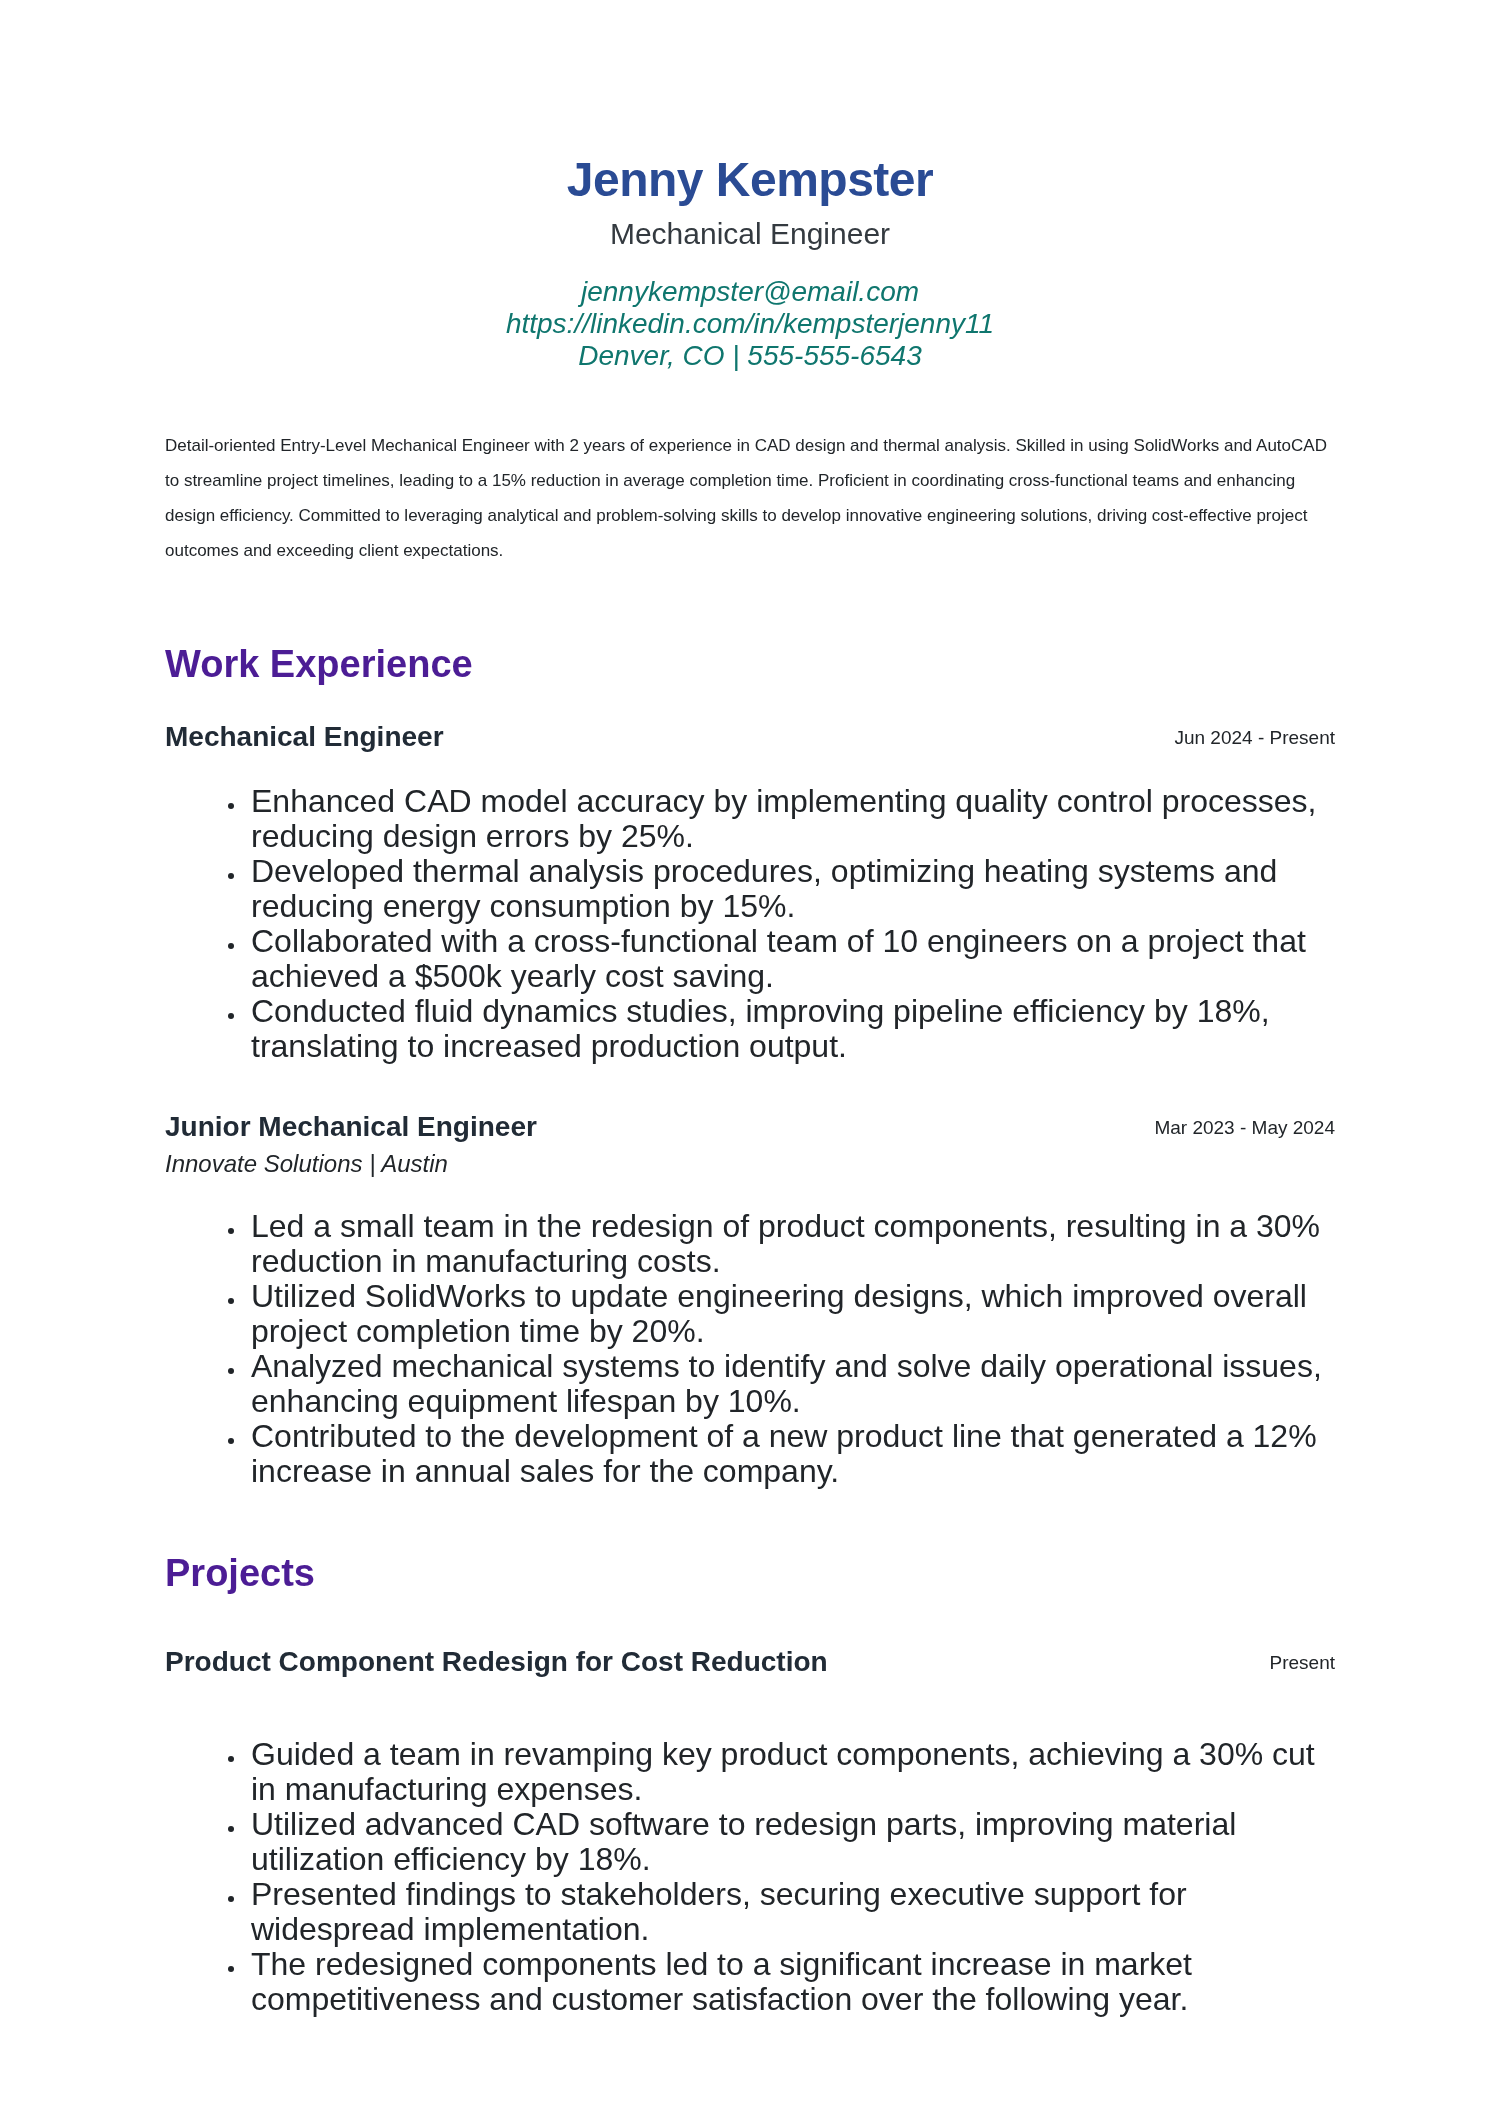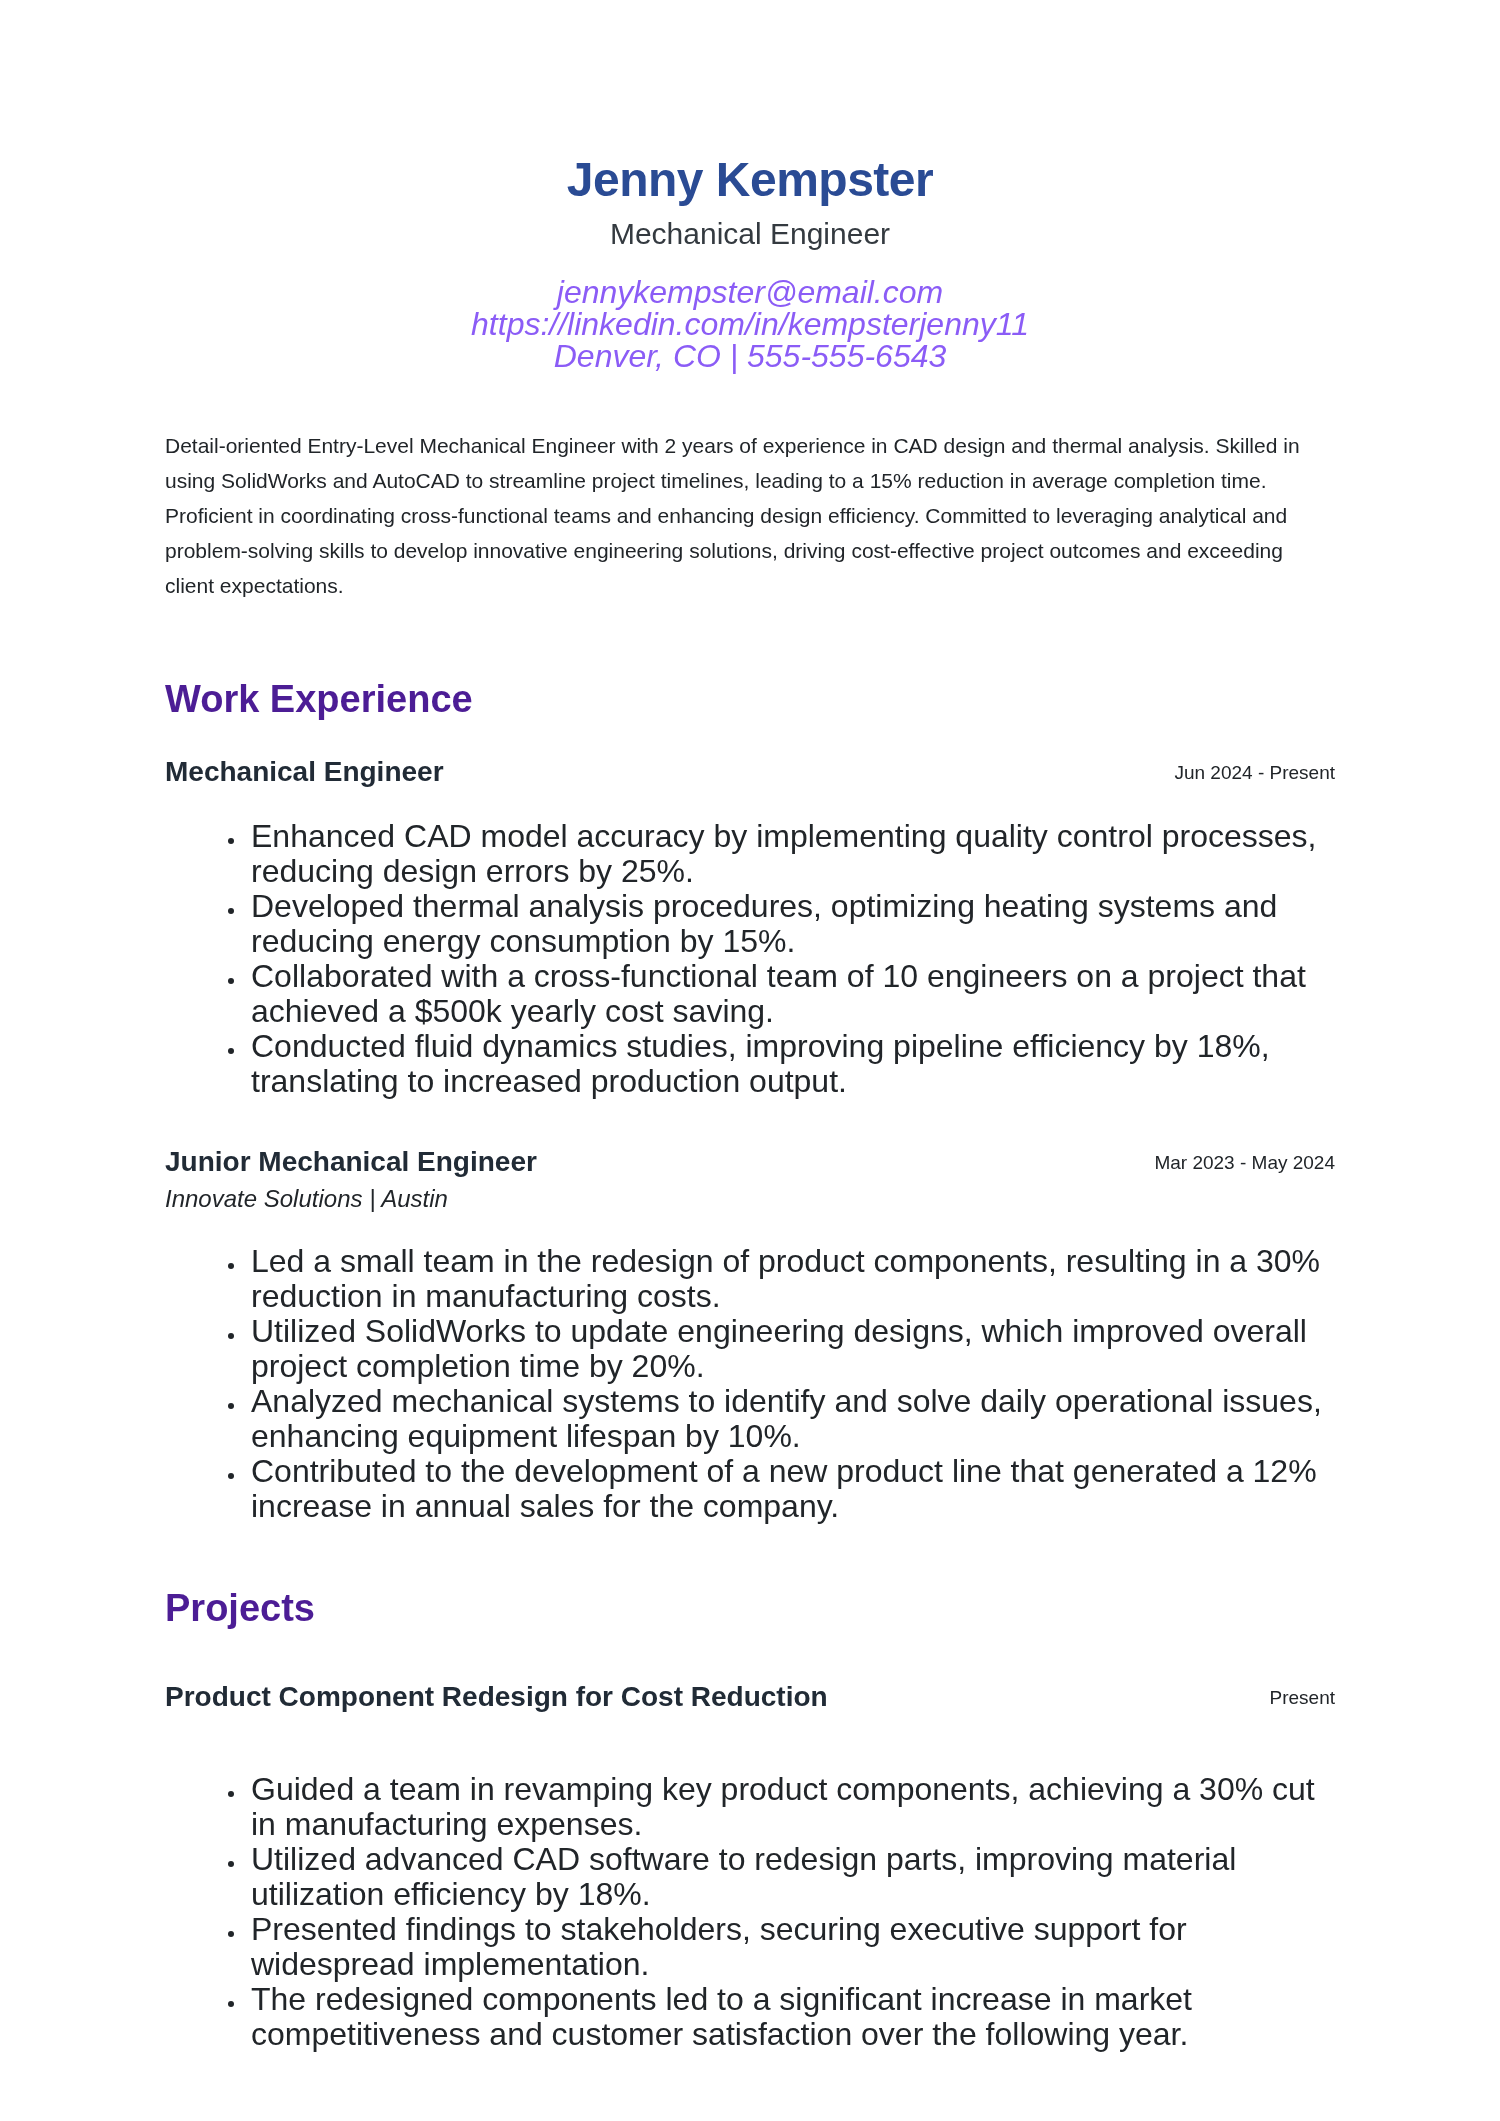--- a/index.html
+++ b/index.html
@@ -30,28 +30,28 @@
     margin-top: 10px;
     font-size: 30px;
     line-height: 36px;
     text-align: center;
     color: #343a40;
   }
   .contact-block {
     margin-top: 24px;
     text-align: center;
     font-style: italic;
-    font-size: 32px;
+    font-size: 28px;
     line-height: 32px;
-    color: #8b5cf6;
+    color: #0f766e;
   }
   
   .summary {
     margin: 56px 0 0 0;
-    font-size: 21px;
+    font-size: 17px;
     line-height: 35px;
     color: #212529;
   }
   
   .section-heading {
     margin: 76px 0 0 0;
     font-size: 38px;
     line-height: 40px;
     font-weight: 700;
     color: #4c1d95;

